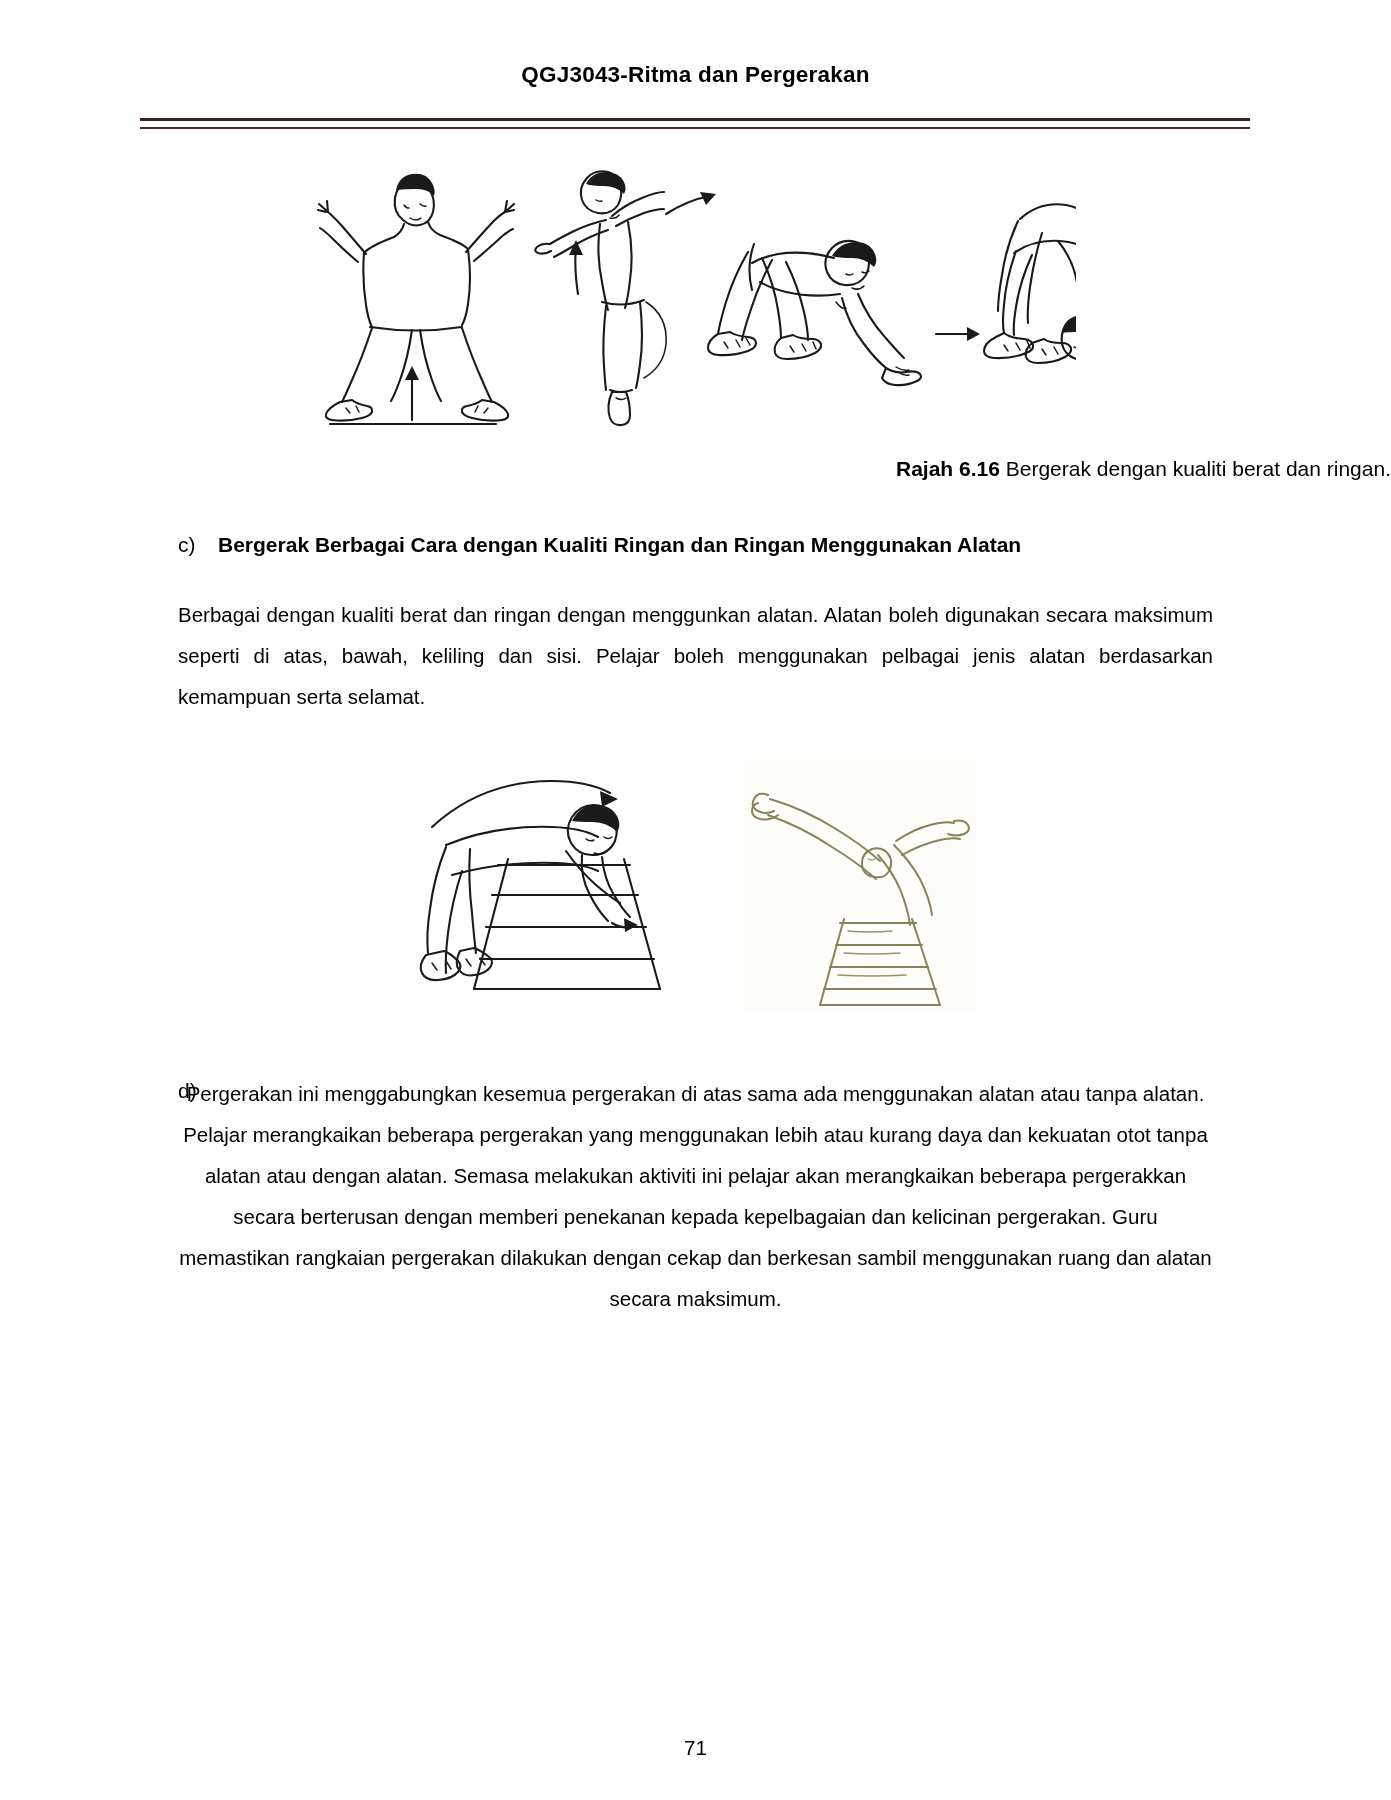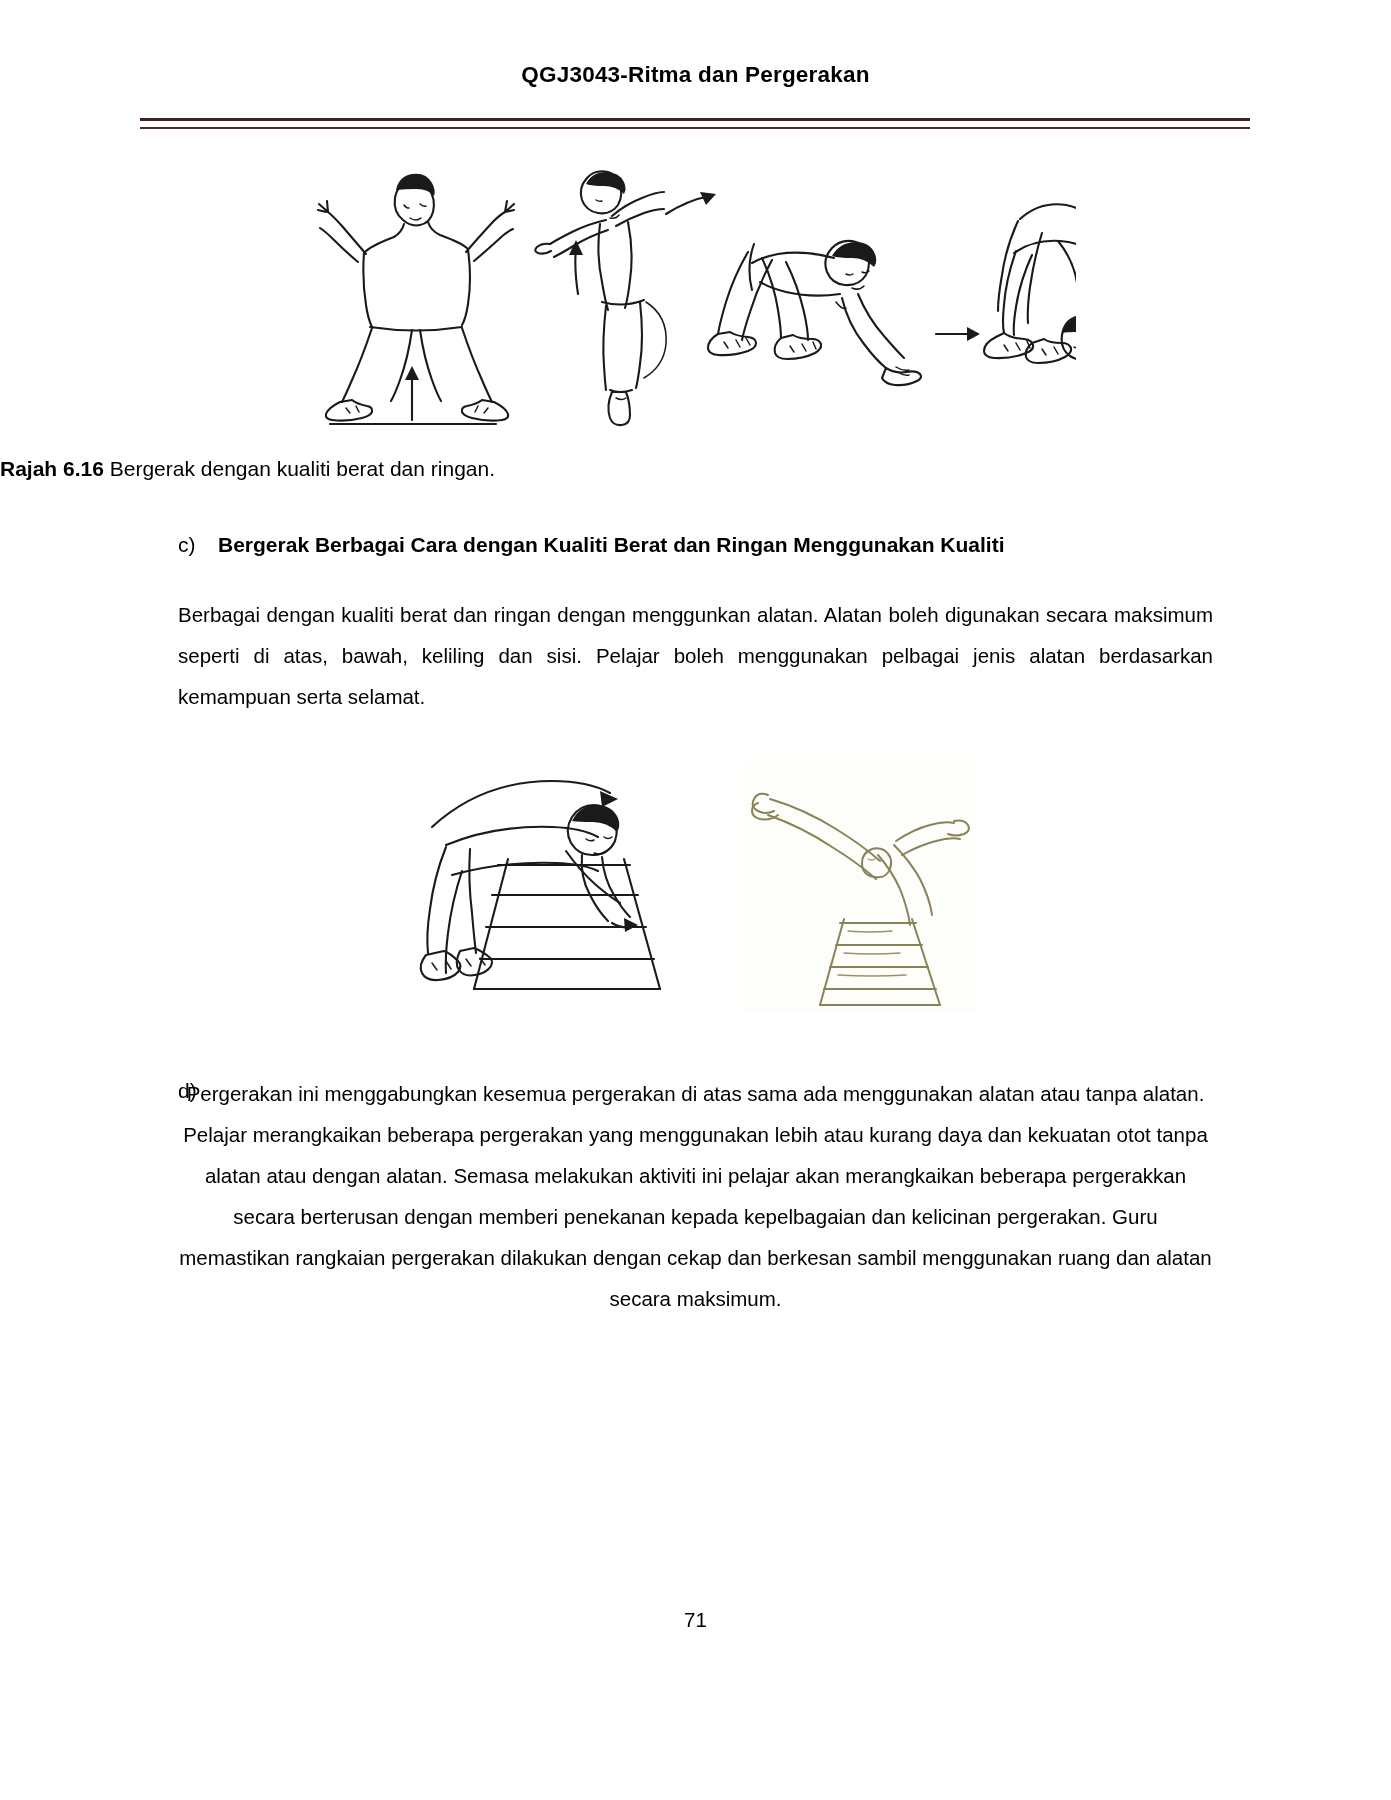--- a/index.html
+++ b/index.html
@@ -59,21 +59,21 @@
   
   .figure {
     position: relative;
     width: 100%;
     text-align: center;
   }
   .fig1 { margin-top: 12px; height: 290px; }
   .fig1 svg { display: block; margin: 0 auto; }
 
   .caption {
-    text-align: left;
+    text-align: right;
     font-size: 21px;
     line-height: 1.4;
     margin-top: 22px;
   }
   .caption b { font-weight: bold; }
 
   
   .sec-heading {
     position: relative;
     margin: 44px 0 0 0;
@@ -118,21 +118,21 @@
   .fig2 .panel-right {
     width: 232px;
     height: 252px;
     background: #fdfdfa;
   }
 
   
   .page-number {
     position: absolute;
     left: 0;
-    top: 1608px;
+    top: 1736px;
     width: 1391px;
     text-align: center;
     font-size: 20.5px;
   }
 
   .ink { fill: none; stroke: #1a1a1a; stroke-width: 2.1; stroke-linecap: round; stroke-linejoin: round; }
   .ink-thin { fill: none; stroke: #1a1a1a; stroke-width: 1.5; stroke-linecap: round; stroke-linejoin: round; }
   .ink-fill { fill: #1a1a1a; stroke: none; }
   .sepia { fill: none; stroke: #8a8258; stroke-width: 2; stroke-linecap: round; stroke-linejoin: round; }
   .sepia-thin { fill: none; stroke: #9a9268; stroke-width: 1.3; stroke-linecap: round; stroke-linejoin: round; }
@@ -284,21 +284,21 @@
         </g>
       </svg>
     </div>
 
     <div class="caption">
       <b>Rajah 6.16</b><span> Bergerak dengan kualiti berat dan ringan.</span>
     </div>
 
     <div class="sec-heading">
       <span class="marker">c)</span>
-      <span class="htext">Bergerak Berbagai Cara dengan Kualiti Berat dan Ringan Menggunakan Kualiti</span>
+      <span class="htext">Bergerak Berbagai Cara dengan Kualiti Ringan dan Ringan Menggunakan Alatan</span>
     </div>
 
     <div class="para">Berbagai dengan kualiti berat dan ringan dengan menggunkan alatan. Alatan boleh digunakan secara maksimum seperti di atas, bawah, keliling dan sisi. Pelajar boleh menggunakan pelbagai jenis alatan berdasarkan kemampuan serta selamat.</div>
 
     <div class="fig2">
 
       <div class="panel-left">
         <svg width="310" height="252" viewBox="0 0 310 252">
 
           <path class="ink" d="M16 68 q50 -46 120 -46 q36 0 58 12"></path>

